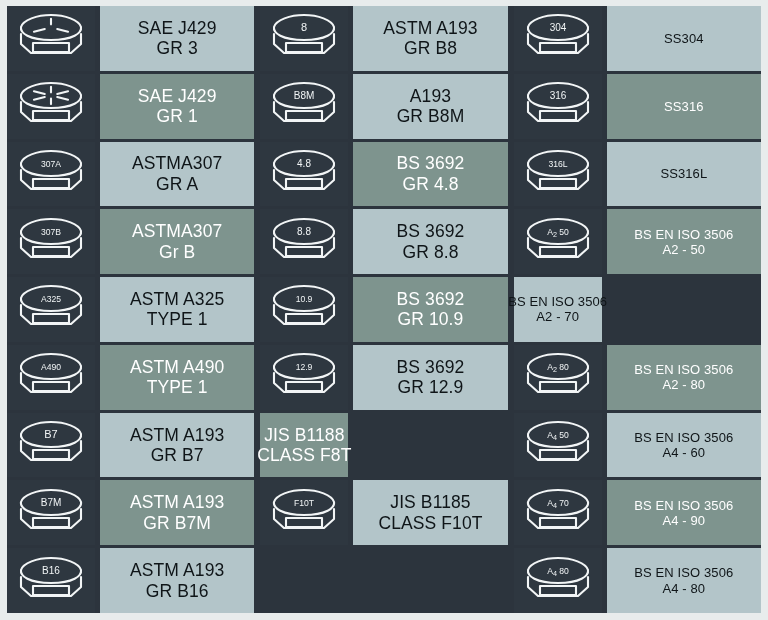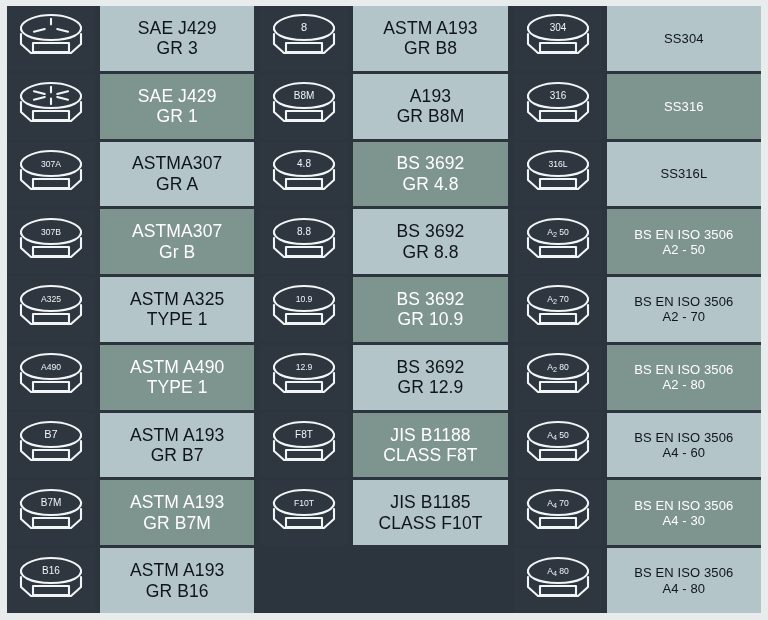--- a/index.html
+++ b/index.html
@@ -345,28 +345,20 @@
               <path d="M38 7 C52 7 66 12 68 19 C69 25 60 32 38 32 C16 32 7 25 8 19 C10 12 24 7 38 7 Z" class="bolt-outline"></path>
               <text x="38" y="20.5" class="bolt-label xs">12.9</text>
             </svg>
           </div>
           <div class="text-cell light">
             <span class="line1">BS 3692</span>
             <span class="line2">GR 12.9</span>
           </div>
         </div>
         <div class="row">
-          <div class="icon-cell">
-            <svg viewBox="0 0 76 60">
-              <path d="M8 26 L8 36 L18 45 L58 45 L68 36 L68 26" class="bolt-outline"></path>
-              <path d="M20 35 L56 35 L56 44 L20 44 Z" class="bolt-outline"></path>
-              <path d="M38 7 C52 7 66 12 68 19 C69 25 60 32 38 32 C16 32 7 25 8 19 C10 12 24 7 38 7 Z" class="bolt-outline"></path>
-              <text x="38" y="20.5" class="bolt-label sm">F8T</text>
-            </svg>
-          </div>
           <div class="text-cell dark">
             <span class="line1">JIS B1188</span>
             <span class="line2">CLASS F8T</span>
           </div>
         </div>
         <div class="row">
           <div class="icon-cell">
             <svg viewBox="0 0 76 60">
               <path d="M8 26 L8 36 L18 45 L58 45 L68 36 L68 26" class="bolt-outline"></path>
               <path d="M20 35 L56 35 L56 44 L20 44 Z" class="bolt-outline"></path>
@@ -428,28 +420,20 @@
               <path d="M38 7 C52 7 66 12 68 19 C69 25 60 32 38 32 C16 32 7 25 8 19 C10 12 24 7 38 7 Z" class="bolt-outline"></path>
               <text x="38" y="20.5" class="bolt-label xs"><tspan>A</tspan><tspan dy="2.4" font-size="7.2">2</tspan><tspan dy="-2.4" font-size="8.6"> 50</tspan></text>
             </svg>
           </div>
           <div class="text-cell dark">
             <span class="line1">BS EN ISO 3506</span>
             <span class="line2">A2 - 50</span>
           </div>
         </div>
         <div class="row">
-          <div class="icon-cell">
-            <svg viewBox="0 0 76 60">
-              <path d="M8 26 L8 36 L18 45 L58 45 L68 36 L68 26" class="bolt-outline"></path>
-              <path d="M20 35 L56 35 L56 44 L20 44 Z" class="bolt-outline"></path>
-              <path d="M38 7 C52 7 66 12 68 19 C69 25 60 32 38 32 C16 32 7 25 8 19 C10 12 24 7 38 7 Z" class="bolt-outline"></path>
-              <text x="38" y="20.5" class="bolt-label xs"><tspan>A</tspan><tspan dy="2.4" font-size="7.2">2</tspan><tspan dy="-2.4" font-size="8.6"> 70</tspan></text>
-            </svg>
-          </div>
           <div class="text-cell light">
             <span class="line1">BS EN ISO 3506</span>
             <span class="line2">A2 - 70</span>
           </div>
         </div>
         <div class="row">
           <div class="icon-cell">
             <svg viewBox="0 0 76 60">
               <path d="M8 26 L8 36 L18 45 L58 45 L68 36 L68 26" class="bolt-outline"></path>
               <path d="M20 35 L56 35 L56 44 L20 44 Z" class="bolt-outline"></path>
@@ -480,21 +464,21 @@
           <div class="icon-cell">
             <svg viewBox="0 0 76 60">
               <path d="M8 26 L8 36 L18 45 L58 45 L68 36 L68 26" class="bolt-outline"></path>
               <path d="M20 35 L56 35 L56 44 L20 44 Z" class="bolt-outline"></path>
               <path d="M38 7 C52 7 66 12 68 19 C69 25 60 32 38 32 C16 32 7 25 8 19 C10 12 24 7 38 7 Z" class="bolt-outline"></path>
               <text x="38" y="20.5" class="bolt-label xs"><tspan>A</tspan><tspan dy="2.4" font-size="7.2">4</tspan><tspan dy="-2.4" font-size="8.6"> 70</tspan></text>
             </svg>
           </div>
           <div class="text-cell dark">
             <span class="line1">BS EN ISO 3506</span>
-            <span class="line2">A4 - 30</span>
+            <span class="line2">A4 - 90</span>
           </div>
         </div>
         <div class="row">
           <div class="icon-cell">
             <svg viewBox="0 0 76 60">
               <path d="M8 26 L8 36 L18 45 L58 45 L68 36 L68 26" class="bolt-outline"></path>
               <path d="M20 35 L56 35 L56 44 L20 44 Z" class="bolt-outline"></path>
               <path d="M38 7 C52 7 66 12 68 19 C69 25 60 32 38 32 C16 32 7 25 8 19 C10 12 24 7 38 7 Z" class="bolt-outline"></path>
               <text x="38" y="20.5" class="bolt-label xs"><tspan>A</tspan><tspan dy="2.4" font-size="7.2">4</tspan><tspan dy="-2.4" font-size="8.6"> 80</tspan></text>
             </svg>

